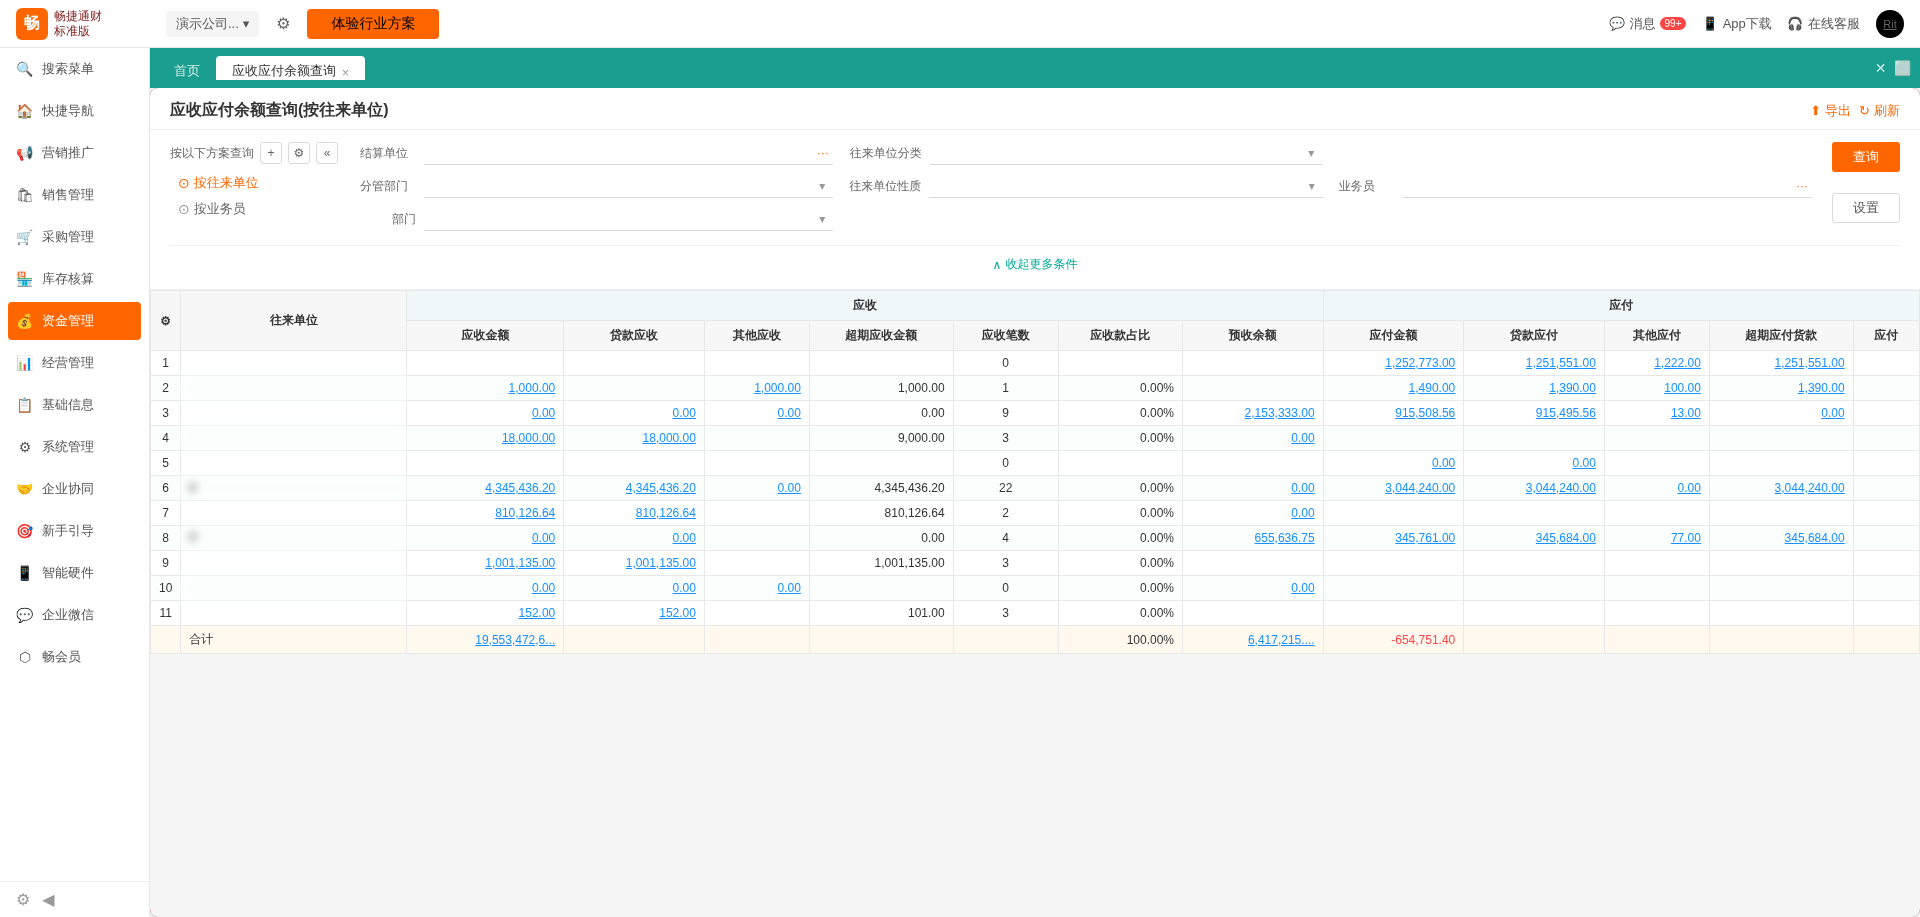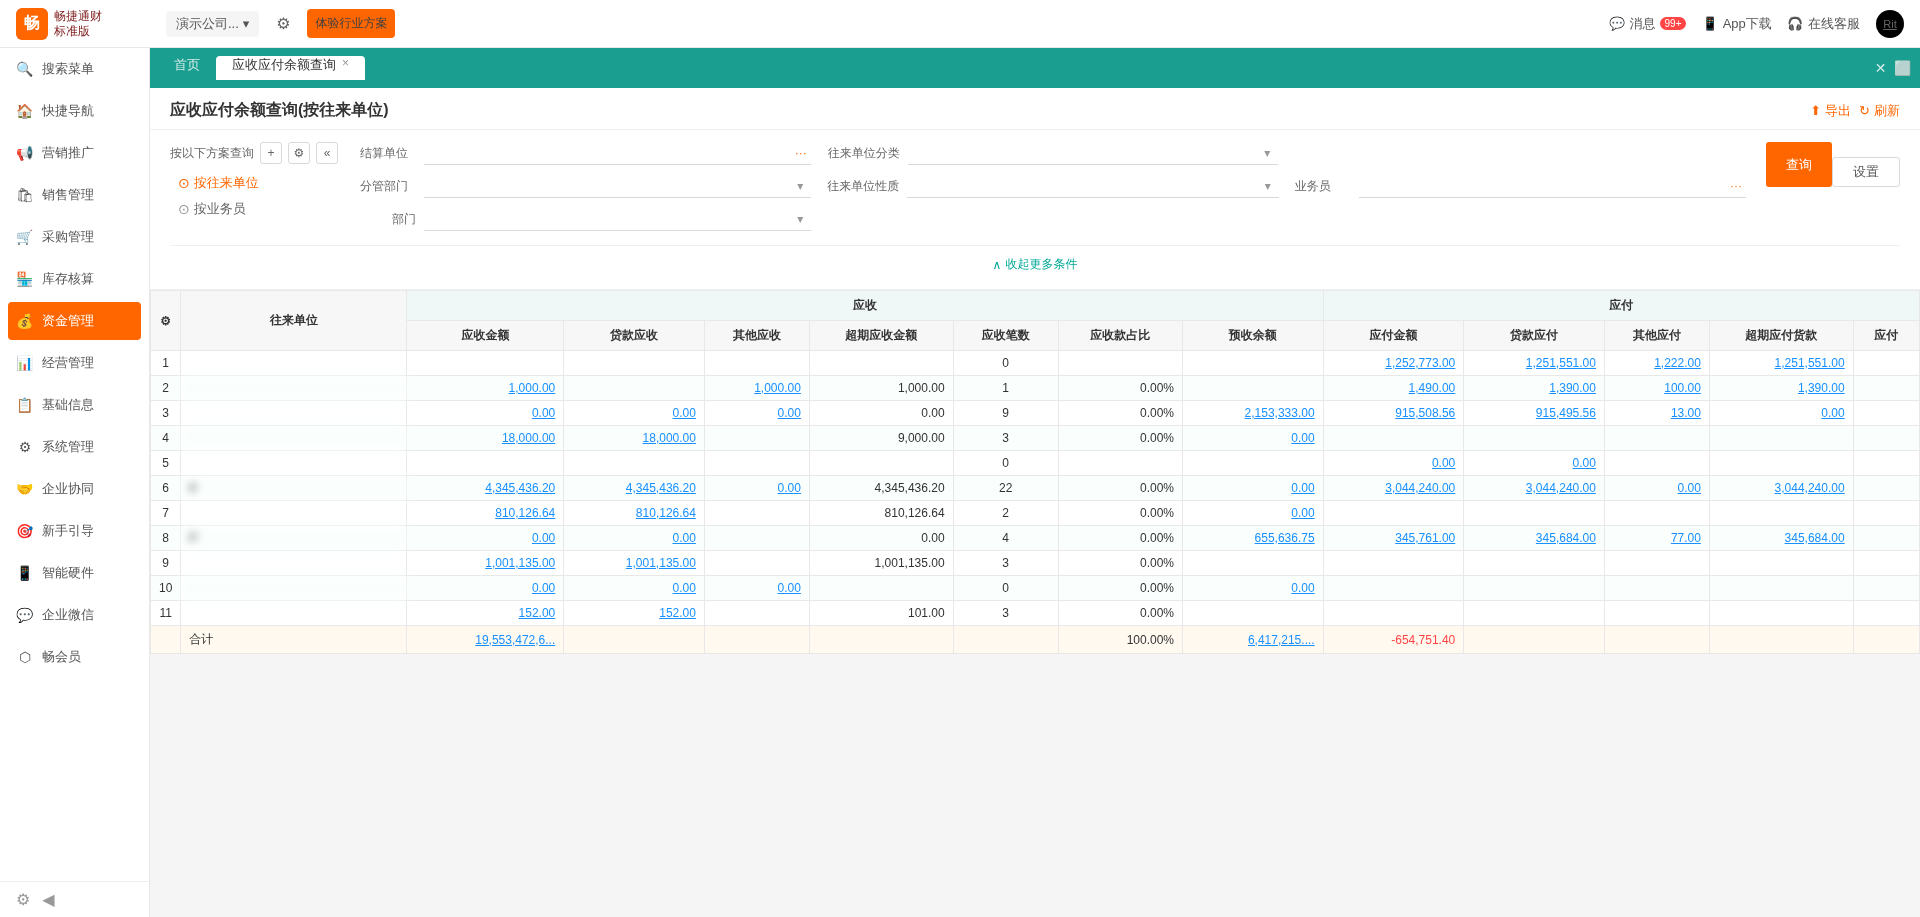--- a/index.html
+++ b/index.html
@@ -42,24 +42,24 @@
       background: #f5f5f5; border-radius: 4px;
       padding: 4px 10px; cursor: pointer;
       font-size: 13px; color: #555;
     }
     .gear-btn {
       width: 32px; height: 32px;
       border: none; background: transparent;
       cursor: pointer; color: #666; font-size: 16px;
     }
     .trial-btn {
-      background: #ff6600; color: #404040;
+      background: #ff6600; color: #000000;
       border: none; border-radius: 4px;
-      padding: 6px 8px; cursor: pointer;
-      font-size: 12px; font-weight: 500;
+      padding: 6px 24px; cursor: pointer;
+      font-size: 14px; font-weight: 500;
     }
     .top-bar-right {
       display: flex; align-items: center; gap: 16px;
     }
     .top-bar-action {
       display: flex; align-items: center; gap: 4px;
       cursor: pointer; color: #555; font-size: 13px;
     }
     .badge {
       background: #ff4444; color: #fff;
@@ -109,21 +109,21 @@
     }
 
     
     .tab-bar {
       background: #1a9e8f;
       display: flex; align-items: center;
       height: 40px;
       padding: 0 8px;
     }
     .tab-item {
-      display: flex; align-items: flex-start; gap: 6px;
+      display: flex; align-items: flex-end; gap: 6px;
       padding: 0 16px; height: 24px;
       cursor: pointer;
       color: #cce;
       font-size: 13px;
     }
     .tab-item.home-tab {
       color: rgba(255,255,255,0.8);
     }
     .tab-item.active-tab {
       background: #fff;
@@ -141,21 +141,21 @@
       background: none; border: none;
       color: rgba(255,255,255,0.8); cursor: pointer;
       font-size: 14px;
     }
 
     
     .page-container {
       flex: 1;
       background: #7f1d1d;
       overflow: hidden;
-      display: flex; flex-direction: column;
+      display: flex; flex-direction: column; border-radius: 8px;
     }
 
     
     .page-header {
       background: #fff;
       padding: 12px 20px 8px;
       display: flex; align-items: center; justify-content: space-between;
       border-bottom: 1px solid #f0f0f0;
     }
     .page-title {
@@ -216,21 +216,21 @@
       background: #ff6600; color: #fff;
       border: none; border-radius: 3px;
       padding: 6px 20px; cursor: pointer; font-size: 13px;
     }
     .setting-btn {
       background: #fff; color: #555;
       border: 1px solid #d9d9d9; border-radius: 3px;
       padding: 5px 20px; cursor: pointer; font-size: 13px; margin-top: 15px;
     }
     .action-btns {
-      display: flex; flex-direction: row; 
+      display: flex; flex-direction: column; gap: 6px;
     }
 
     
     .table-area {
       flex: 1;
       overflow: auto;
       padding: 0 0 0 0;
       background: #f5f5f5;
     }
     .data-table {

